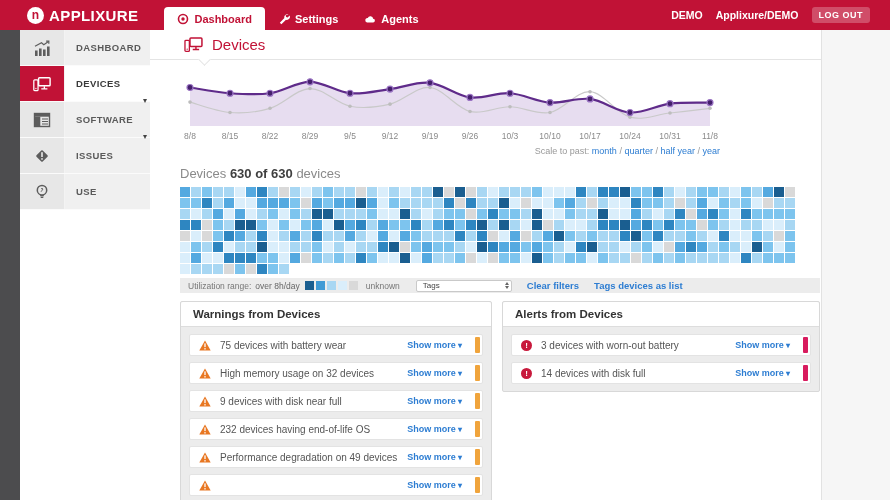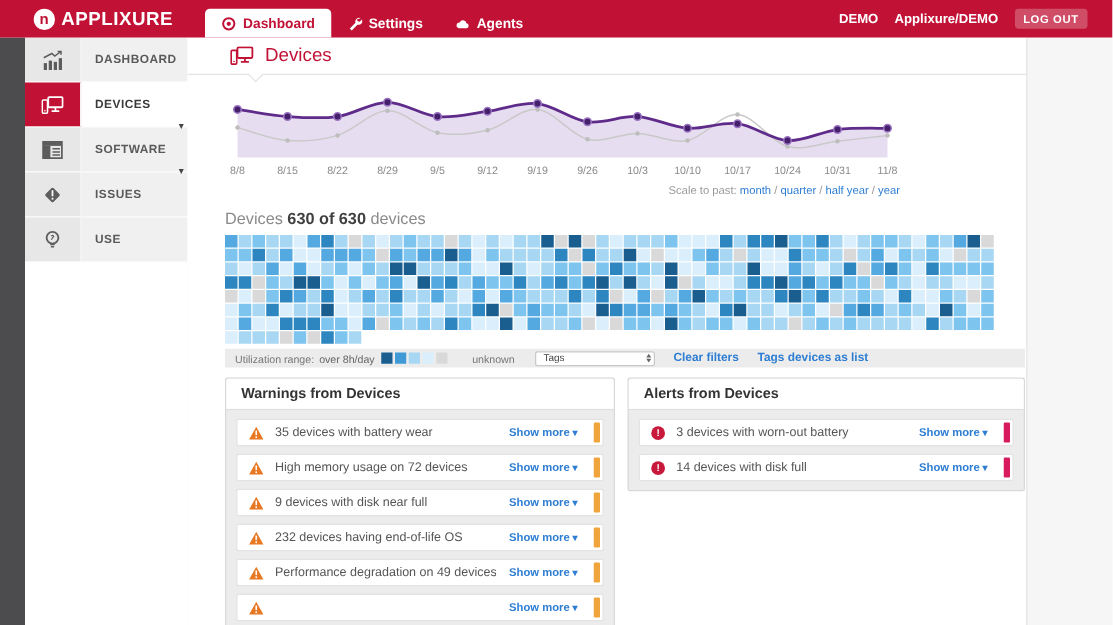--- a/index.html
+++ b/index.html
@@ -52,21 +52,21 @@
   .showing{margin:10px 0 6px 30px;font-size:13px;color:#8a8a8a;}
   .showing b{color:#3f3f3f;}
 
   .heatmap{margin-left:30px;width:615px;display:flex;flex-wrap:wrap;gap:1px;}
   .cell{width:10px;height:10px;}
 
   .filterbar{margin:4px 0 0 30px;width:640px;height:15px;background:#ececec;display:flex;align-items:center;font-size:8.5px;color:#777;padding:0 8px;}
   .range-label{margin-left:4px;color:#666;}
   .legend-sq{width:9px;height:9px;margin-left:2px;flex:none;}
   .legend-sq:first-of-type{margin-left:5px;}
-  .unknown-label{margin-left:20px;}
+  .unknown-label{margin-left:8px;}
   .tags-select{margin-left:16px;width:96px;height:12px;background:#fff;border:1px solid #c9c9c9;border-radius:2px;display:flex;align-items:center;font-size:8px;color:#444;padding:0 2px 0 6px;cursor:pointer;}
   .stepper{margin-left:auto;display:flex;flex-direction:column;gap:1px;align-items:center;}
   .stepper i{display:block;width:0;height:0;border-left:2.5px solid transparent;border-right:2.5px solid transparent;}
   .stepper .up{border-bottom:3px solid #666;}
   .stepper .down{border-top:3px solid #666;}
   .filter-link{margin-left:15px;color:#2d7dd2;font-weight:bold;font-size:9.5px;cursor:pointer;}
 
   .panels{display:flex;margin:8px 0 0 30px;gap:10px;align-items:flex-start;}
   .panel{border:1px solid #d8d8d8;border-radius:2px;background:#ececec;}
   .warn-panel{width:312px;}
@@ -713,34 +713,34 @@
       <div class="panel-body">
 
           <div class="p-item">
             <span class="w-ico">
               <svg viewBox="0 0 12 11">
                 <path d="M6 0.4 L11.7 10.6 H0.3 Z" fill="#e87722"></path>
                 <rect x="5.35" y="3.4" width="1.3" height="3.7" fill="#fff"></rect>
                 <rect x="5.35" y="8.1" width="1.3" height="1.4" fill="#fff"></rect>
               </svg>
             </span>
-            <span class="txt">35 devices with battery wear</span>
+            <span class="txt">75 devices with battery wear</span>
             <span class="show-more">Show more</span>
             <span class="vbar"></span>
           </div>
 
           <div class="p-item">
             <span class="w-ico">
               <svg viewBox="0 0 12 11">
                 <path d="M6 0.4 L11.7 10.6 H0.3 Z" fill="#e87722"></path>
                 <rect x="5.35" y="3.4" width="1.3" height="3.7" fill="#fff"></rect>
                 <rect x="5.35" y="8.1" width="1.3" height="1.4" fill="#fff"></rect>
               </svg>
             </span>
-            <span class="txt">High memory usage on 72 devices</span>
+            <span class="txt">High memory usage on 32 devices</span>
             <span class="show-more">Show more</span>
             <span class="vbar"></span>
           </div>
 
           <div class="p-item">
             <span class="w-ico">
               <svg viewBox="0 0 12 11">
                 <path d="M6 0.4 L11.7 10.6 H0.3 Z" fill="#e87722"></path>
                 <rect x="5.35" y="3.4" width="1.3" height="3.7" fill="#fff"></rect>
                 <rect x="5.35" y="8.1" width="1.3" height="1.4" fill="#fff"></rect>

